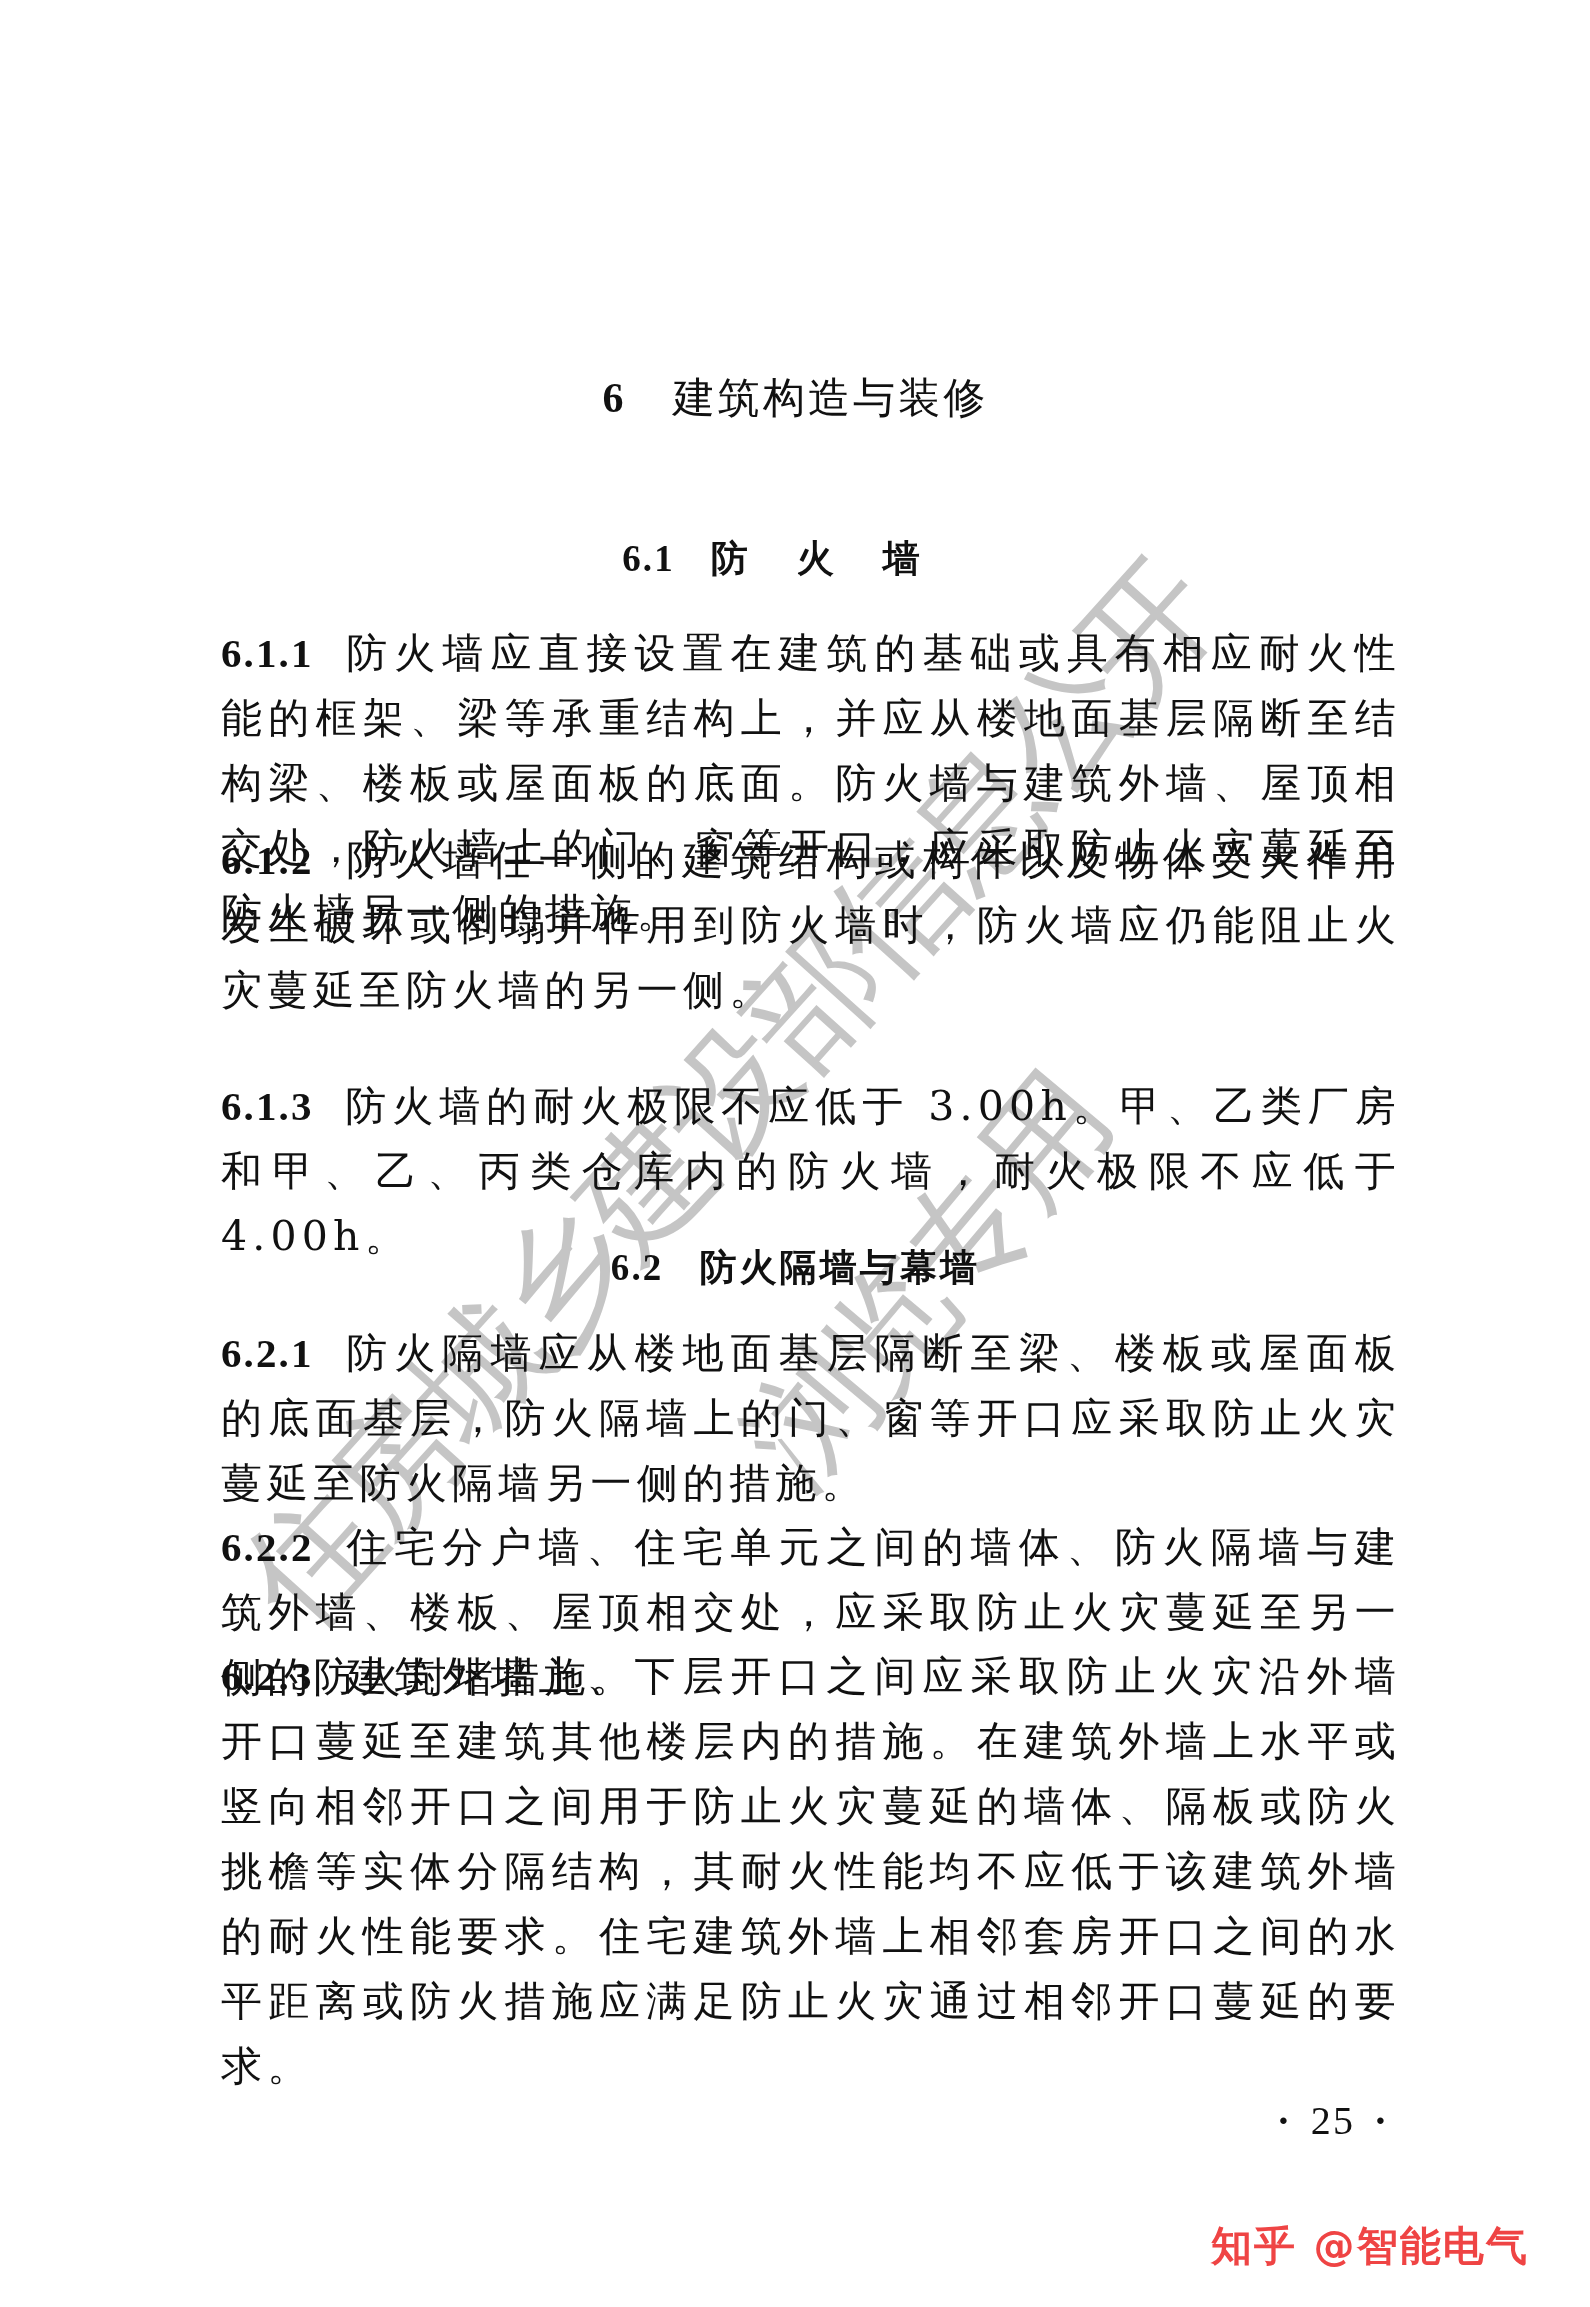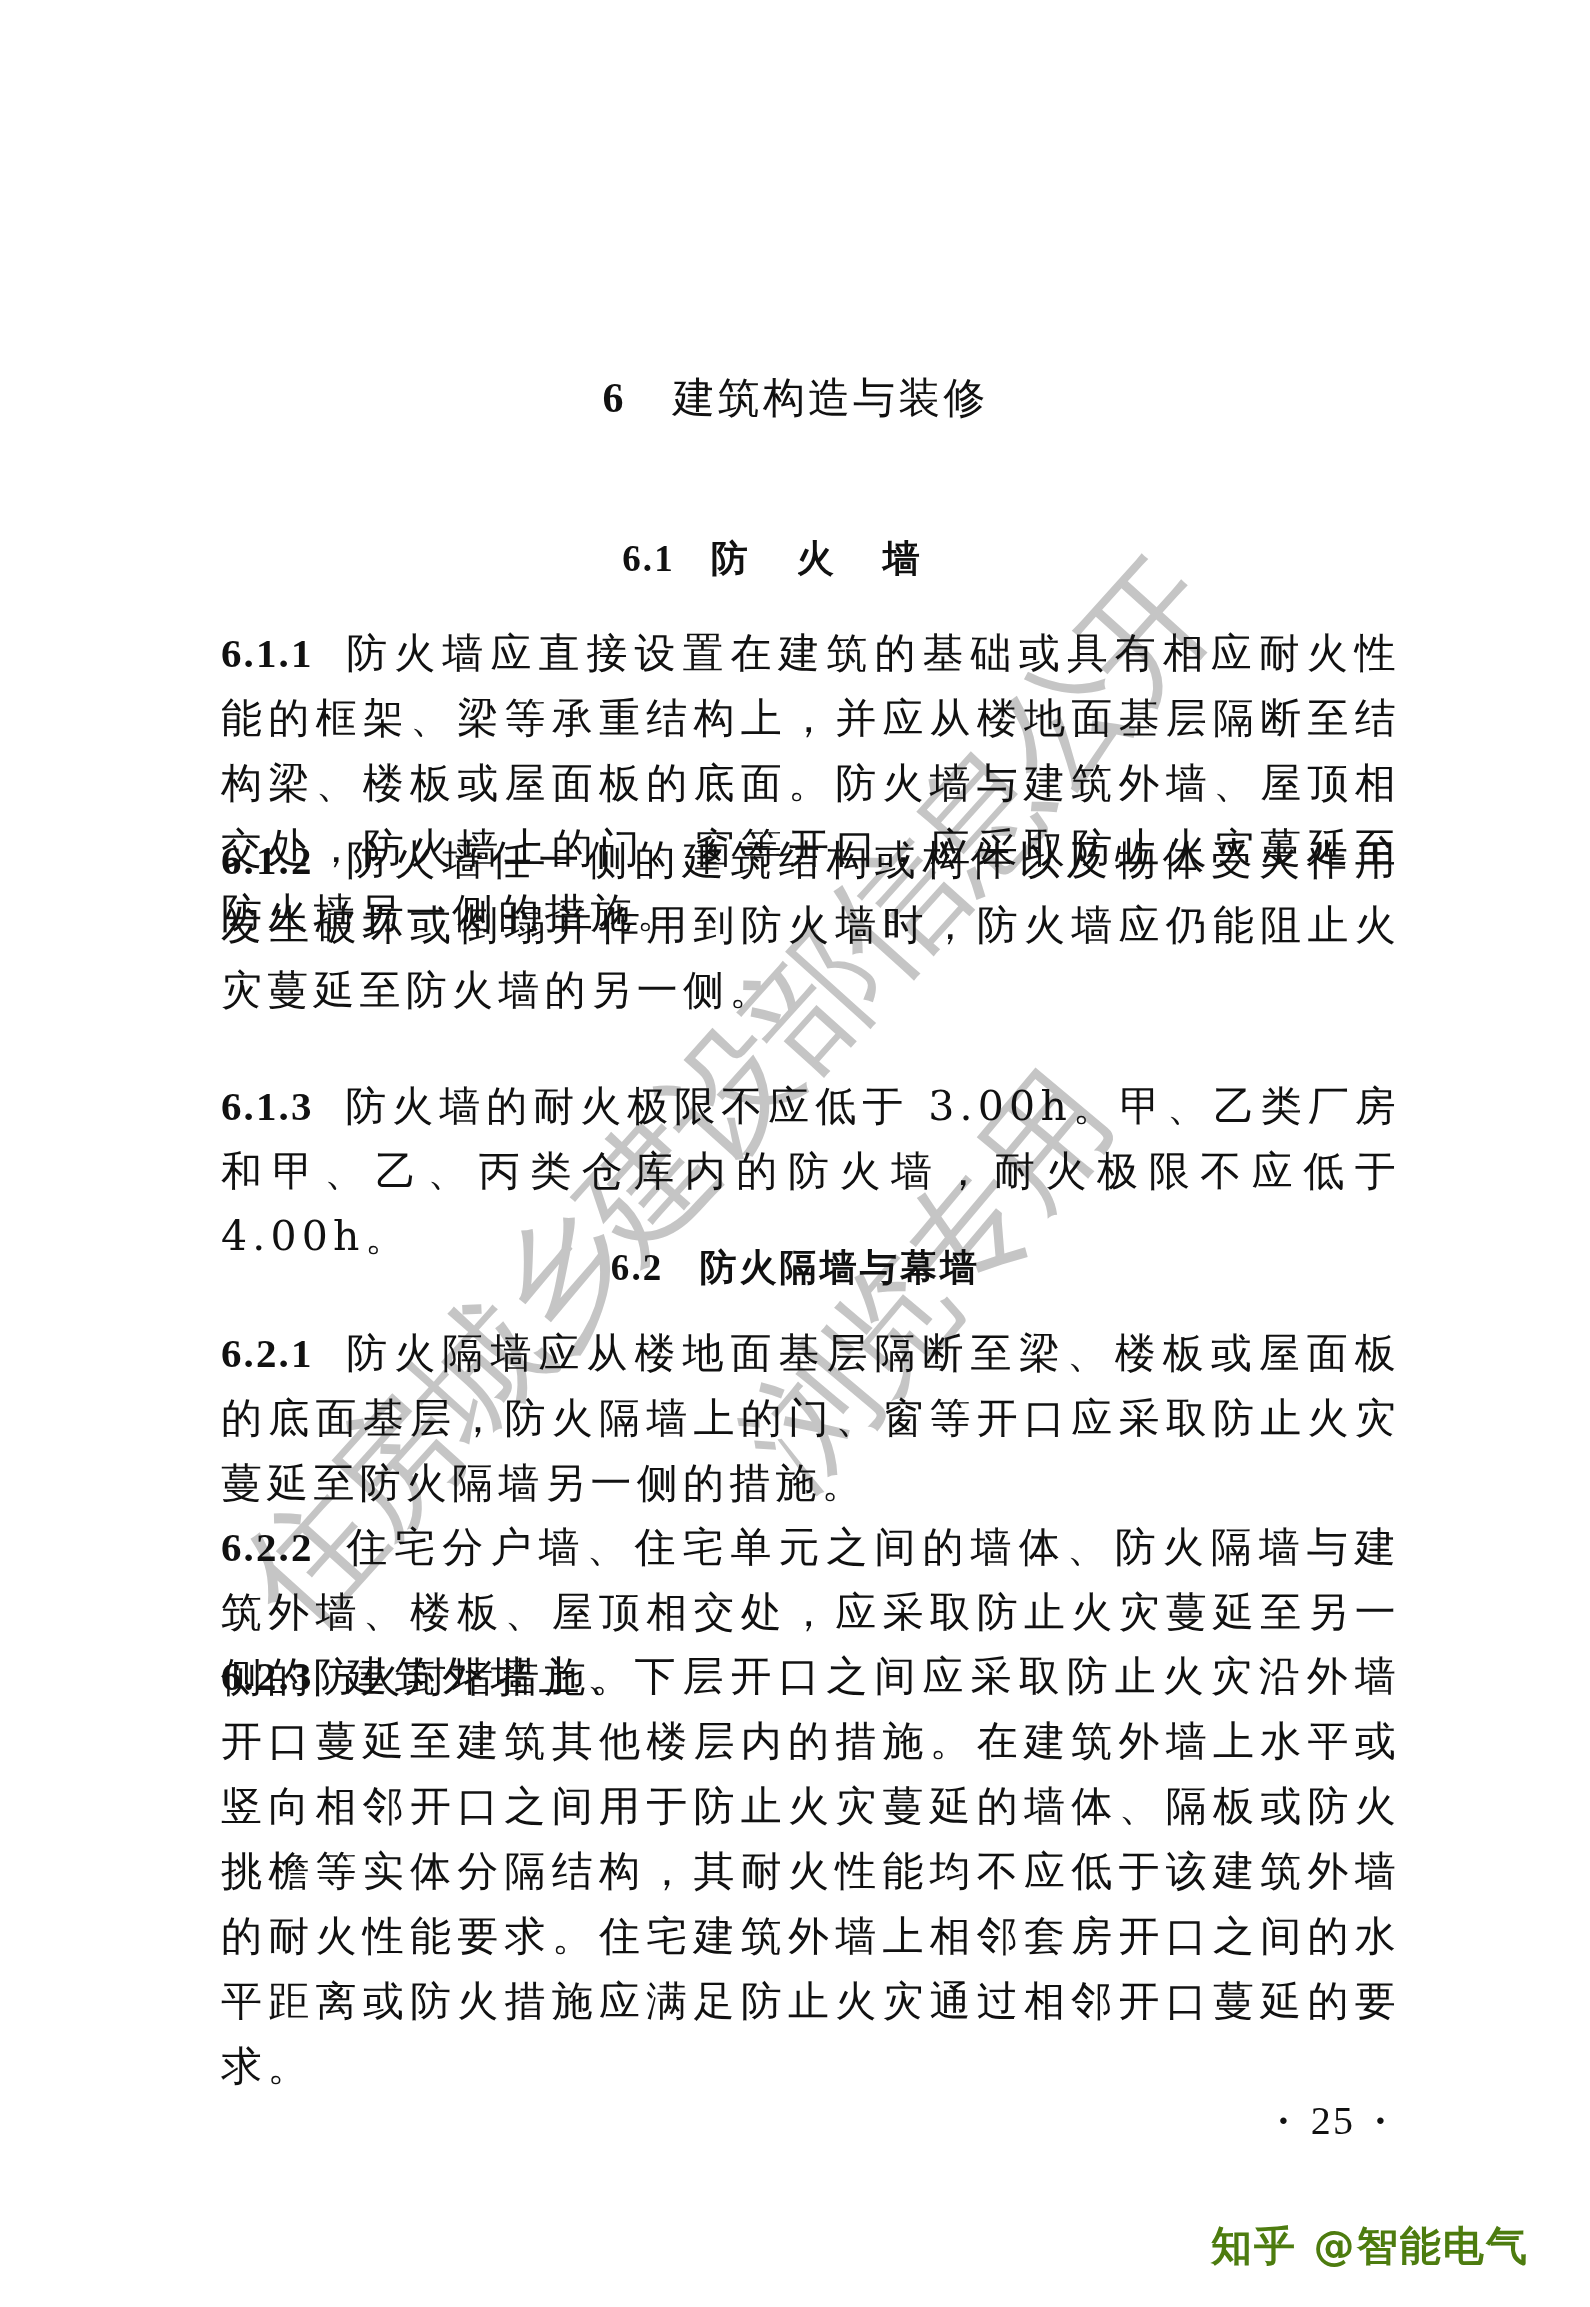--- a/index.html
+++ b/index.html
@@ -109,21 +109,21 @@
       top: 1382px;
       font-size: 125px;
       letter-spacing: -4.2px;
       transform: rotate(-50deg);
     }
     .attribution {
       position: absolute;
       left: 1211px;
       top: 2219px;
       font-size: 41px;
-      color: #4d7c0f;
+      color: #ef4444;
       font-family: "DejaVu Sans", "Liberation Sans", sans-serif;
       font-weight: bold;
       letter-spacing: 2.1px;
     }
   </style>
 </head>
 <body>
 
 <div class="page">
 

